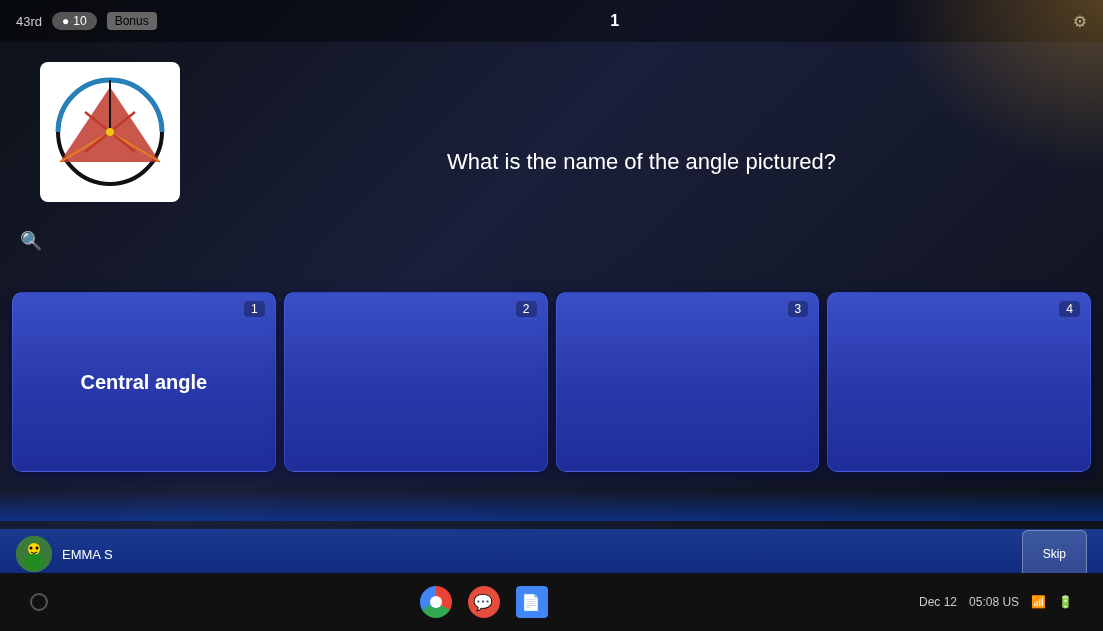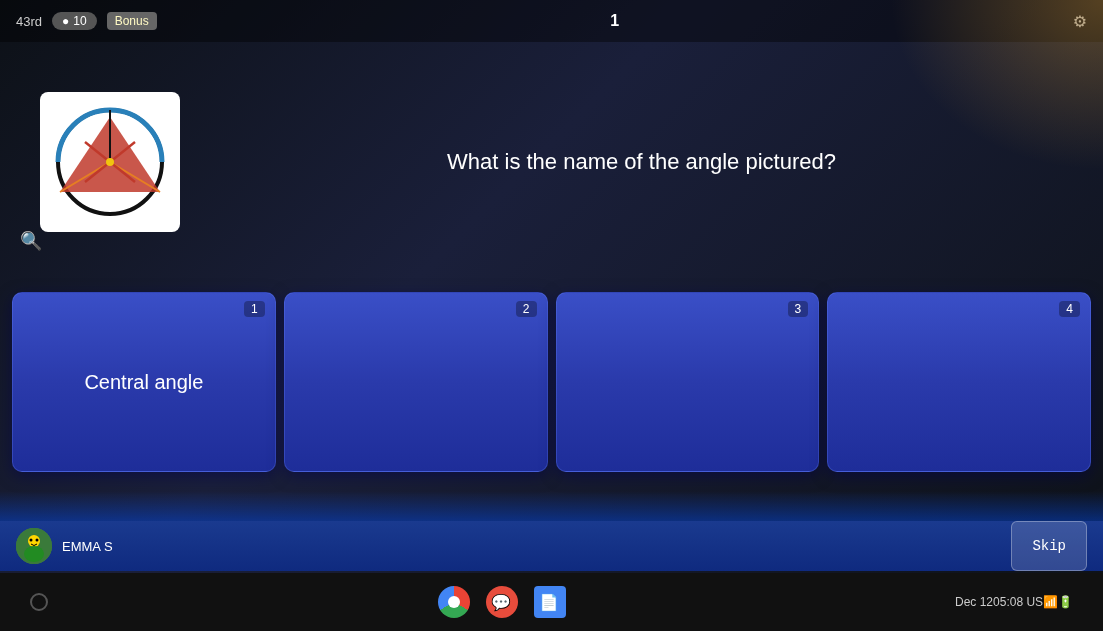--- a/index.html
+++ b/index.html
@@ -48,21 +48,21 @@
       border-radius: 12px;
       padding: 2px 10px;
       font-size: 12px;
       display: flex;
       align-items: center;
       gap: 4px;
     }
 
     .bonus-badge {
       background: #666;
-      color: #fef9c3;
+      color: #000000;
       border-radius: 4px;
       padding: 2px 8px;
       font-size: 12px;
     }
 
     .top-bar-center {
       flex: 1;
       display: flex;
       justify-content: center;
     }
@@ -81,21 +81,20 @@
 
     .gear-icon {
       color: #aaa;
       font-size: 16px;
       cursor: pointer;
     }
 
     
     .main-content {
       display: flex;
-      align-items: center;
       padding: 20px 40px;
       height: 240px;
       gap: 40px;
     }
 
     .question-image {
       width: 140px;
       height: 140px;
       background: white;
       border-radius: 8px;
@@ -165,29 +164,29 @@
       background: rgba(0,0,0,0.3);
       color: white;
       border-radius: 4px;
       padding: 1px 7px;
       font-size: 12px;
     }
 
     .answer-label {
       color: white;
       font-size: 20px;
-      font-weight: 400;
+      font-weight: 700;
       text-align: center;
       padding: 16px;
     }
 
     
     .bottom-bar {
       position: absolute;
-      bottom: 60px;
+      bottom: 52px;
       left: 0;
       right: 0;
       height: 50px;
       background: linear-gradient(180deg, #1a3a8f 0%, #0f2a7f 100%);
       display: flex;
       align-items: center;
       padding: 0 16px;
       justify-content: space-between;
     }
 
@@ -213,22 +212,21 @@
       font-size: 13px;
     }
 
     .skip-button {
       background: rgba(255,255,255,0.15);
       color: white;
       border: 1px solid rgba(255,255,255,0.3);
       border-radius: 6px;
       padding: 16px 20px;
       cursor: pointer;
-      font-size: 14px;
-      font-family: Liberation Mono, monospace;
+      font-size: 12px;
     }
 
     .taskbar-left {
       display: flex;
       align-items: center;
       gap: 6px;
     }
 
     .taskbar-circle {
       width: 18px;
@@ -238,21 +236,21 @@
     }
 
     .taskbar-center {
       display: flex;
       align-items: center;
       gap: 16px;
     }
 
     .taskbar-right {
       display: flex;
-      gap: 0;
+      gap: 12px;
       color: #ccc;
       font-size: 12px;
     }
 
     
     .handwriting-bar {
       position: absolute;
       bottom: 0;
       left: 0;
       right: 0;

